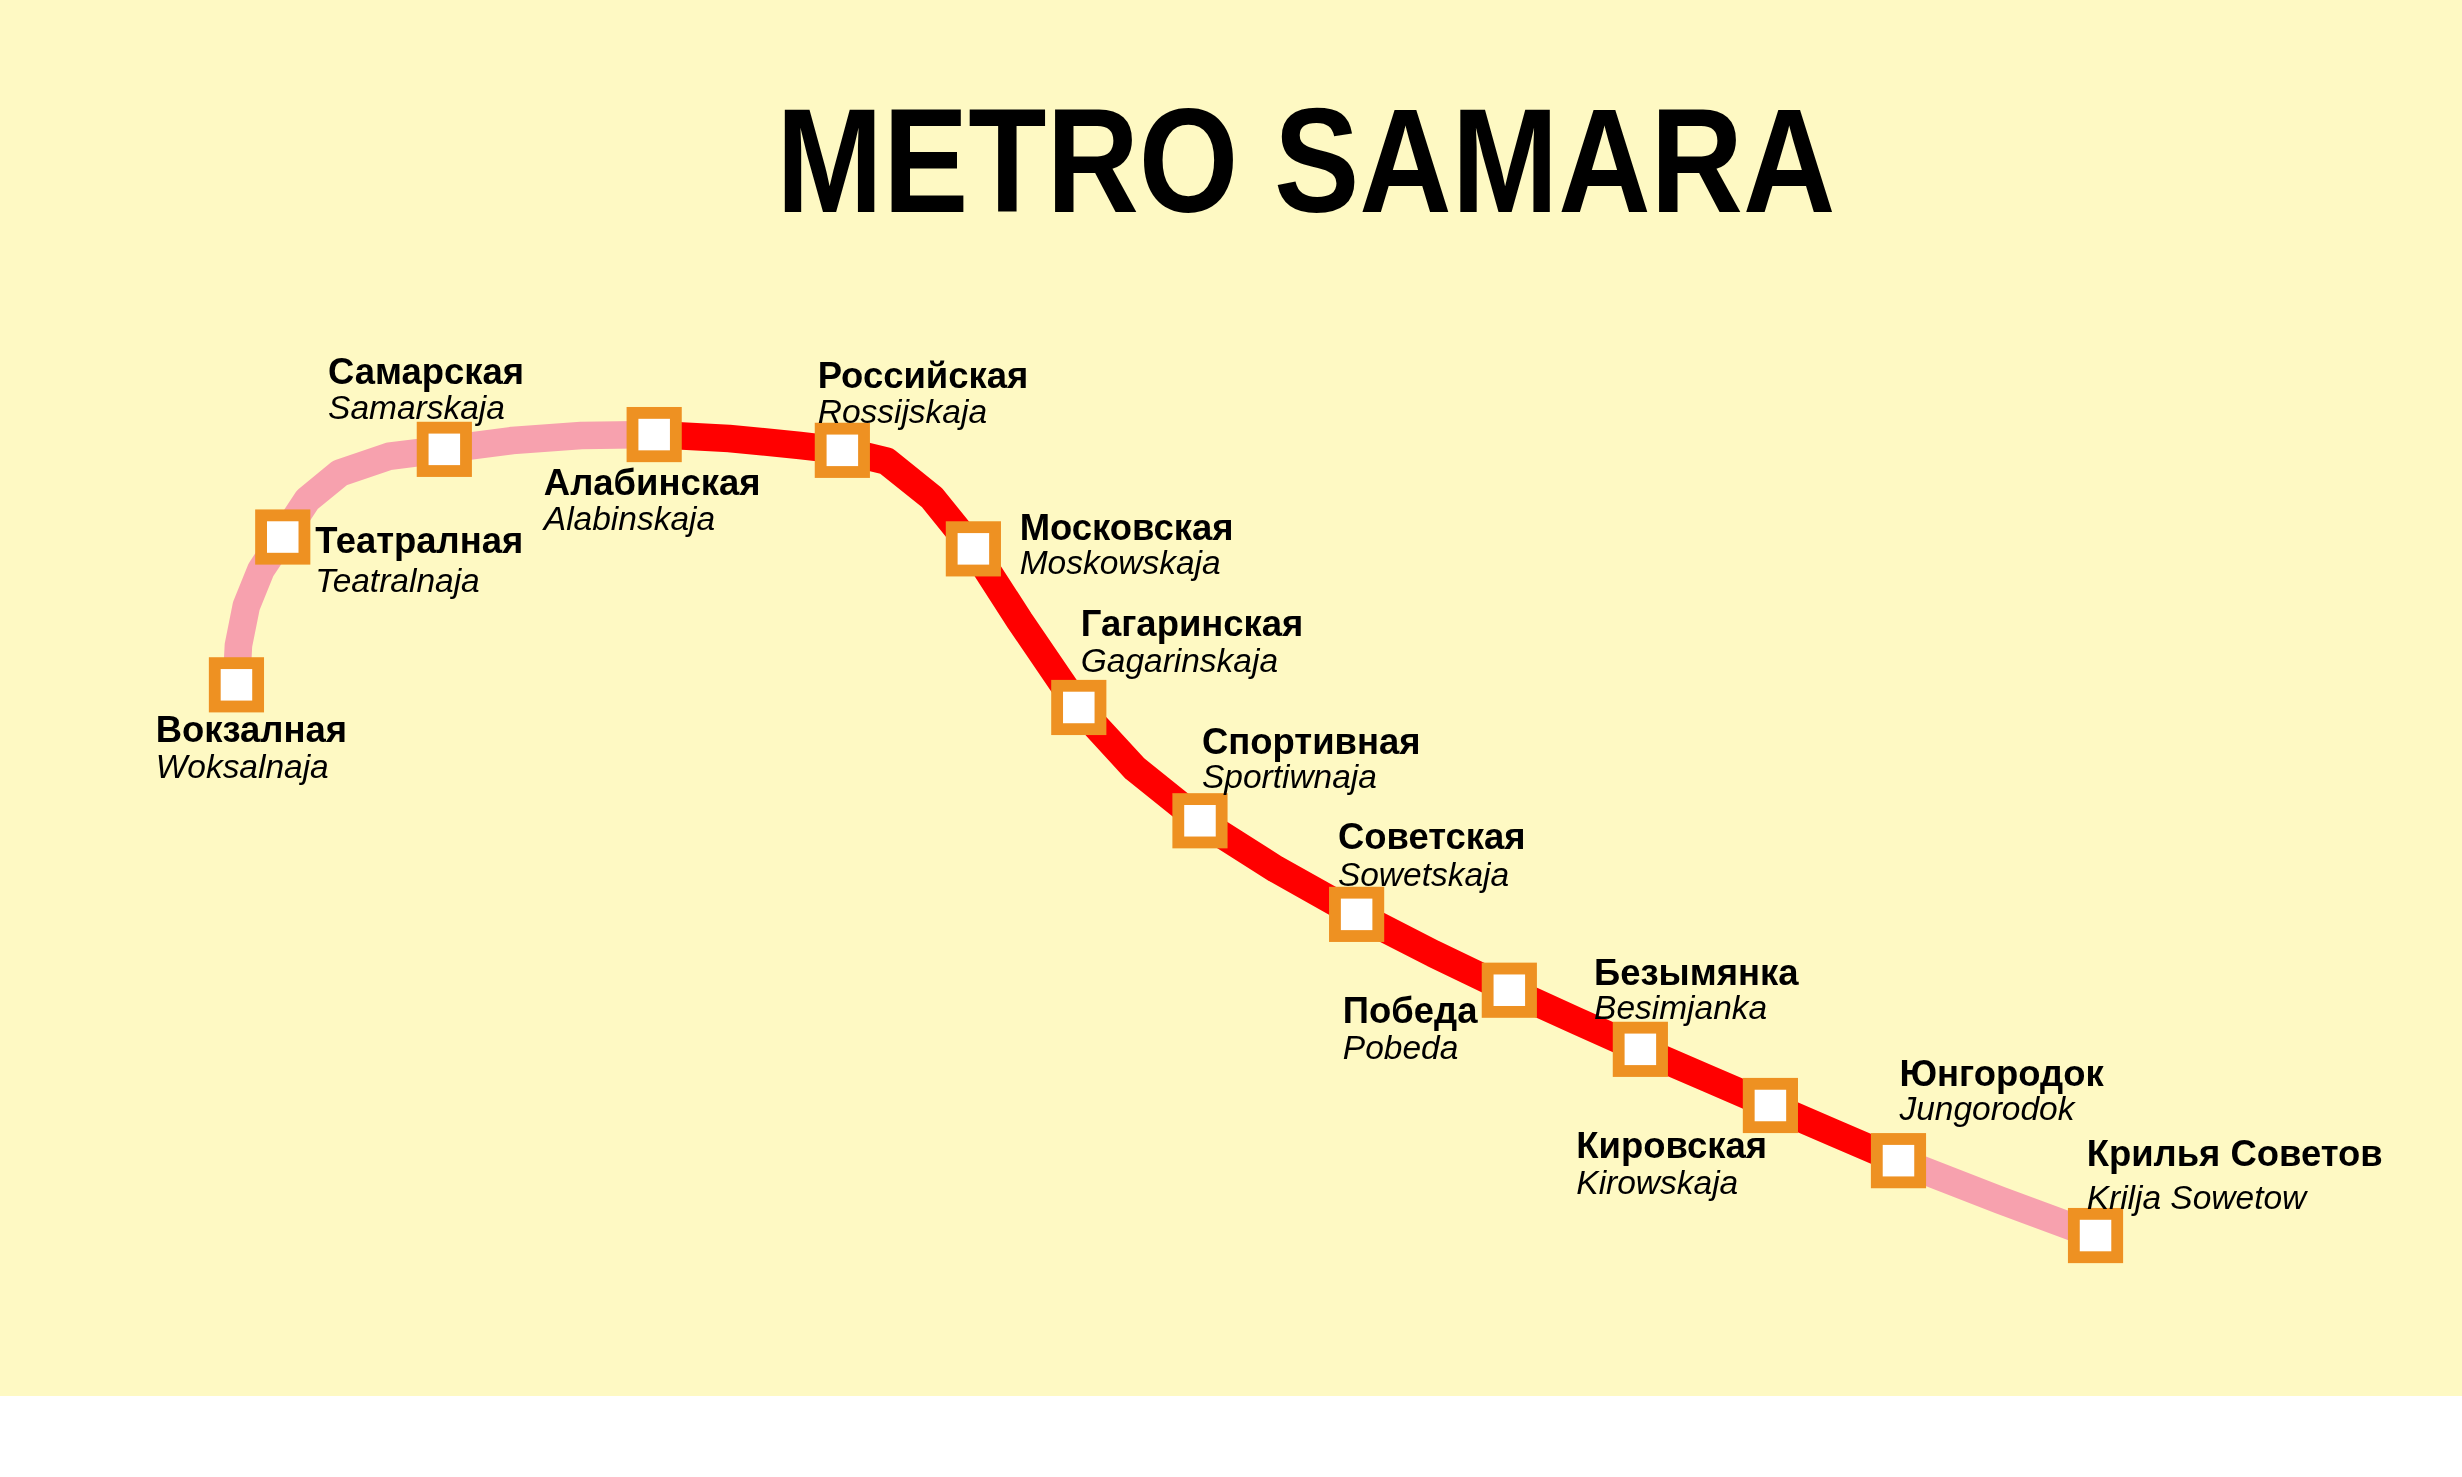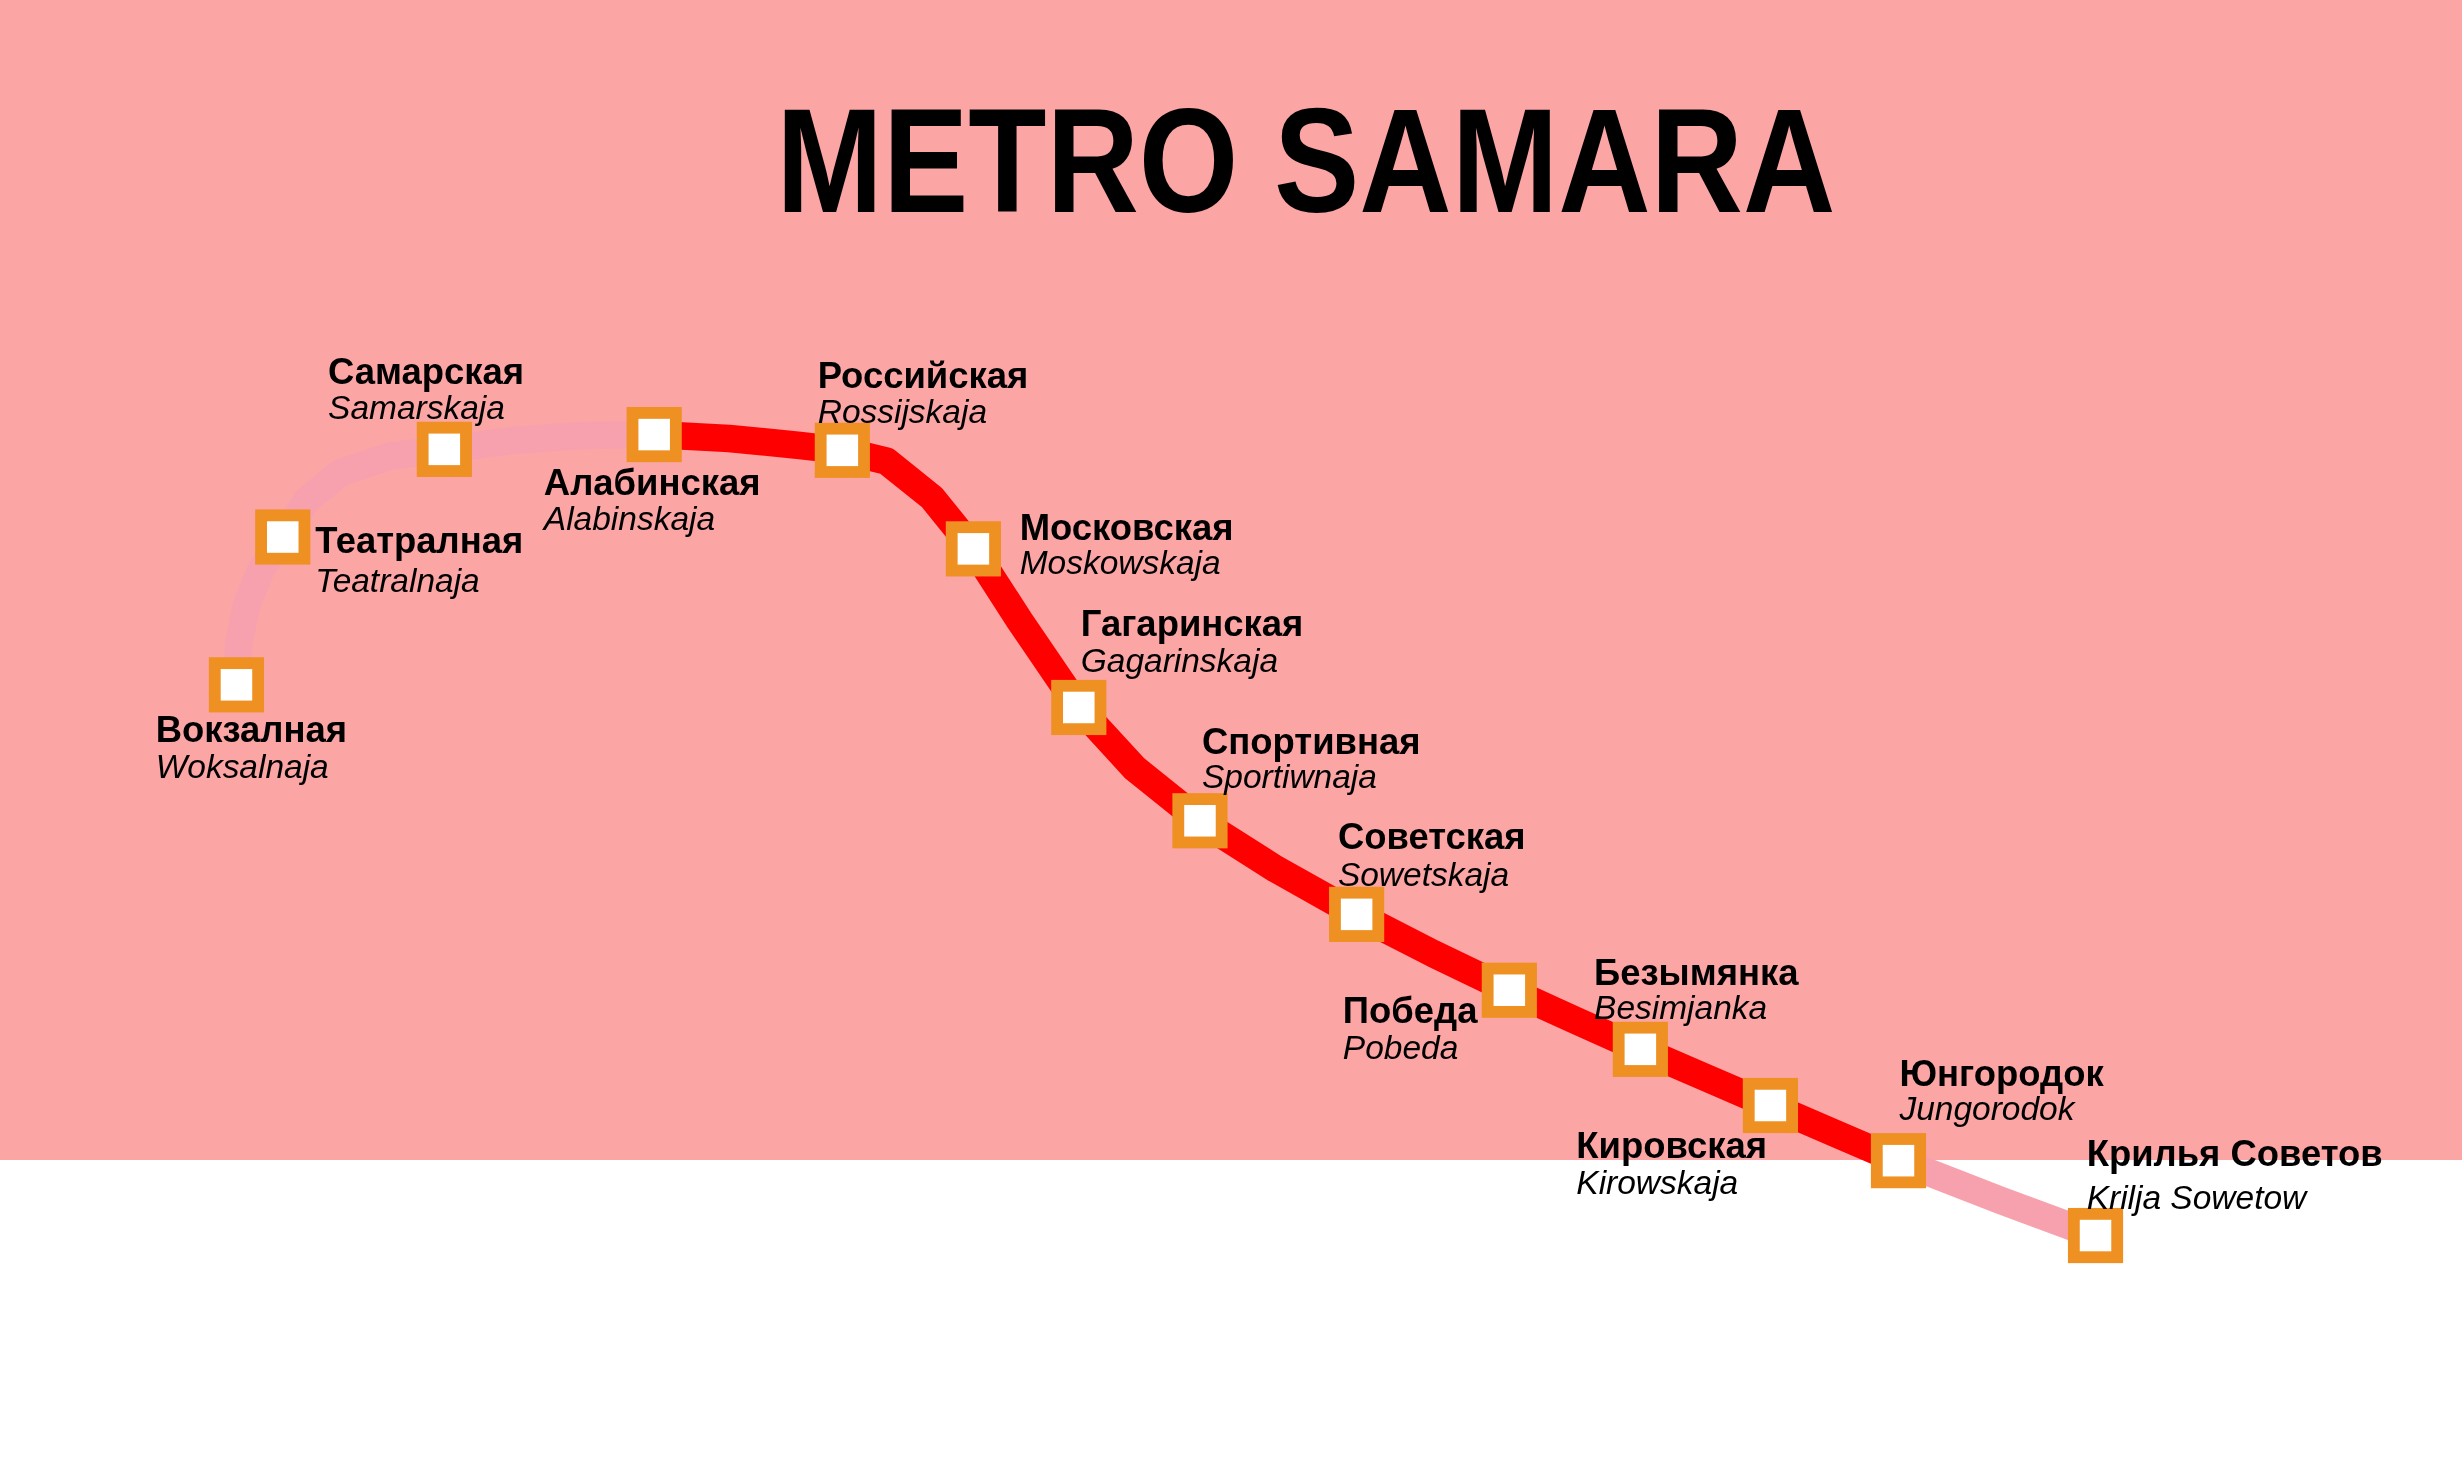--- a/index.html
+++ b/index.html
@@ -6,22 +6,22 @@
     margin: 0;
     padding: 0;
     background: #ffffff;
     width: 2463px;
     height: 1478px;
     overflow: hidden;
   }
   .map-wrap {
     position: relative;
     width: 2463px;
-    height: 1160px;
-    background: #fca5a5;
+    height: 1396px;
+    background: #fef9c3;
   }
   svg { display: block; }
   .map-title {
     font-family: "Liberation Sans", sans-serif;
     font-weight: 700;
     font-size: 150px;
     fill: #000000;
   }
   .st-ru {
     font-family: "Liberation Sans", sans-serif;

